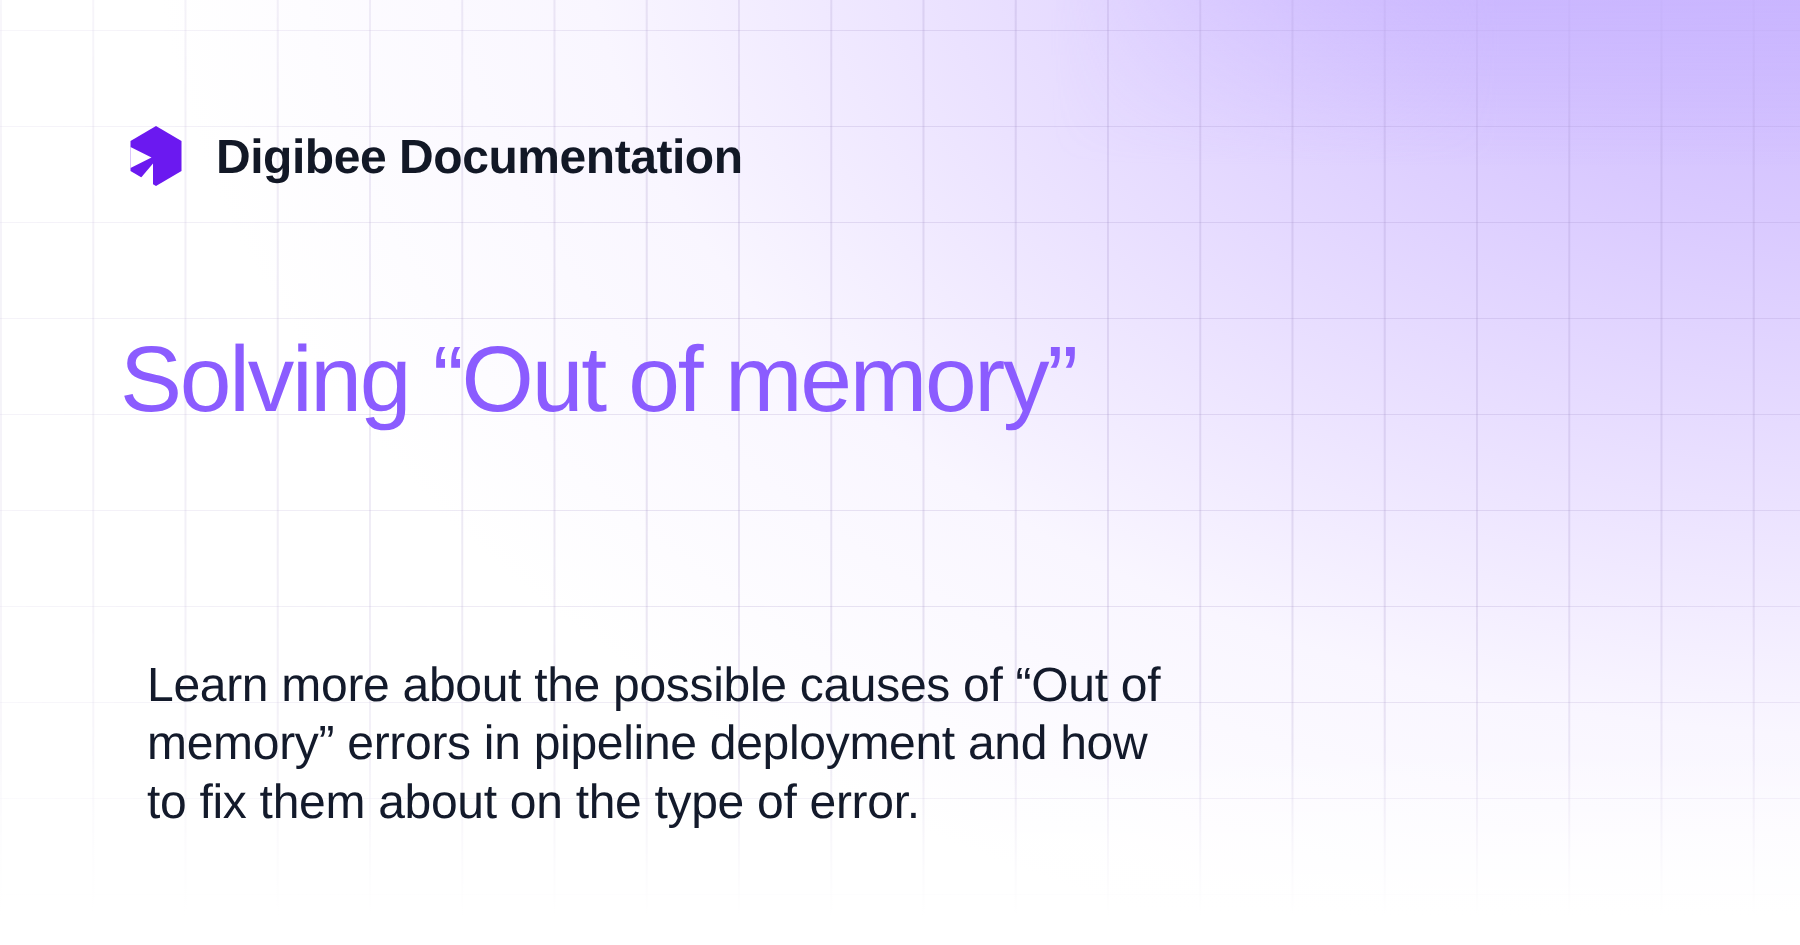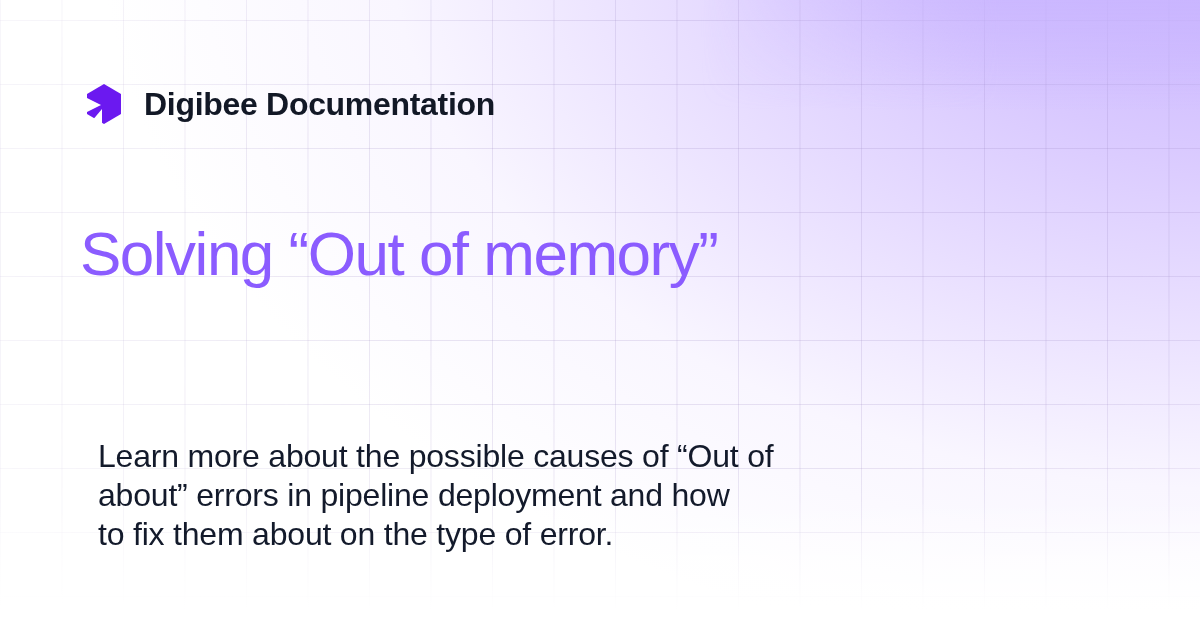--- a/index.html
+++ b/index.html
@@ -75,15 +75,15 @@
   </svg>
   <span class="brand-name">Digibee Documentation</span>
 </div>
 
 <h1 class="title">
   <span>Solving “Out of memory”</span>
 </h1>
 
 <p class="subtitle">
   <span>Learn more about the possible causes of “Out of</span>
-  <span>about” errors in pipeline deployment and how</span>
+  <span>memory” errors in pipeline deployment and how</span>
   <span>to fix them about on the type of error.</span>
 </p>
 
 </body></html>

